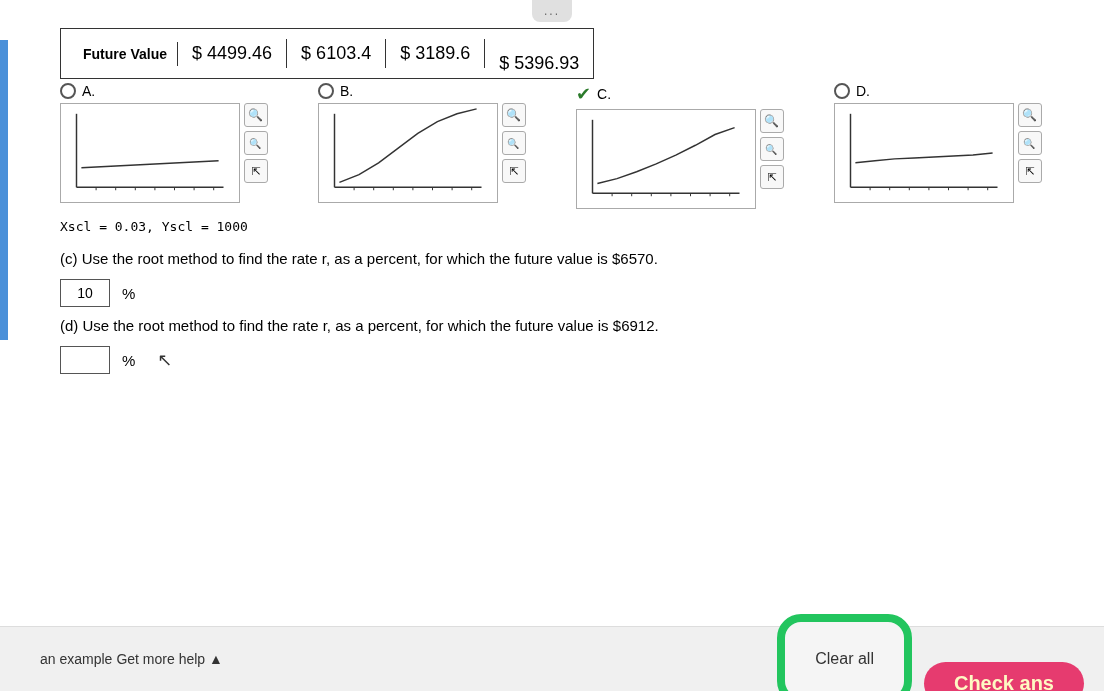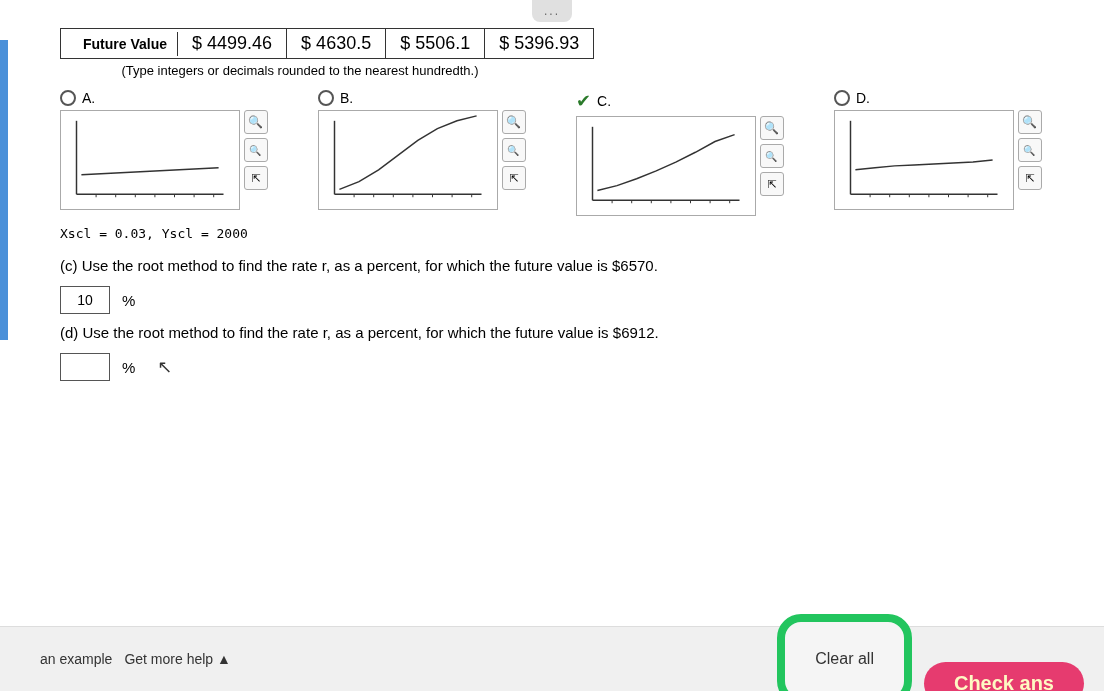--- a/index.html
+++ b/index.html
@@ -32,20 +32,21 @@
       font-size: 14px;
       border-right: 1px solid #333;
     }
     .fv-cell {
       padding: 4px 14px;
       font-size: 18px;
       border-right: 1px solid #333;
     }
     .fv-cell:last-child {
       border-right: none;
+      margin-top: 20px;
     }
 
     .type-note {
       font-size: 13px;
       margin-bottom: 12px;
       text-align: center;
       width: 480px;
     }
 
     .section-text {
@@ -147,21 +148,21 @@
       border-top: 1px solid #ddd;
       display: flex;
       align-items: center;
       justify-content: space-between;
       padding: 0 20px 0 40px;
     }
 
     .bottom-left {
       display: flex;
       align-items: center;
-      gap: 12px;
+      gap: 4px;
     }
 
     .example-link {
       font-size: 14px;
       color: #333;
     }
 
     .get-more-link {
       font-size: 14px;
       color: #333;
@@ -262,25 +263,24 @@
 </div>
 
 <div class="left-accent"></div>
 
 <div class="main-container">
 
   <div style="margin-bottom:4px; margin-top: 18px;">
     <div class="future-value-row">
       <div class="fv-label">Future Value</div>
       <div class="fv-cell">$ 4499.46</div>
-      <div class="fv-cell">$ 4630.5</div>
-      <div class="fv-cell">$ 5506.1</div>
+      <div class="fv-cell">$ 6103.4</div>
+      <div class="fv-cell">$ 3189.6</div>
       <div class="fv-cell">$ 5396.93</div>
     </div>
-    <div class="type-note">(Type integers or decimals rounded to the nearest hundredth.)</div>
   </div>
 
 
   <div class="graphs-wrapper">
 
     <div class="graph-option-block">
       <div class="option-label-row" style="margin-bottom:4px;">
         <div class="radio-circle"></div>
         <span class="option-letter">A.</span>
       </div>
@@ -391,21 +391,21 @@
         <div class="graph-icons-col">
           <div class="icon-btn">🔍</div>
           <div class="icon-btn" style="font-size:10px;">🔍</div>
           <div class="icon-btn" style="font-size:11px;">⇱</div>
         </div>
       </div>
     </div>
 
   </div>
 
-  <div class="scale-info">Xscl = 0.03,  Yscl = 2000</div>
+  <div class="scale-info">Xscl = 0.03,  Yscl = 1000</div>
 
   <div class="section-text">(c) Use the root method to find the rate r, as a percent, for which the future value is $6570.</div>
   <div class="answer-input-row">
     <input class="answer-input" type="text" value="10" style="">
     <span class="answer-suffix">%</span>
   </div>
 
   <div class="section-text">(d) Use the root method to find the rate r, as a percent, for which the future value is $6912.</div>
   <div class="answer-input-row">
     <input class="answer-input" type="text" value="" style="">

